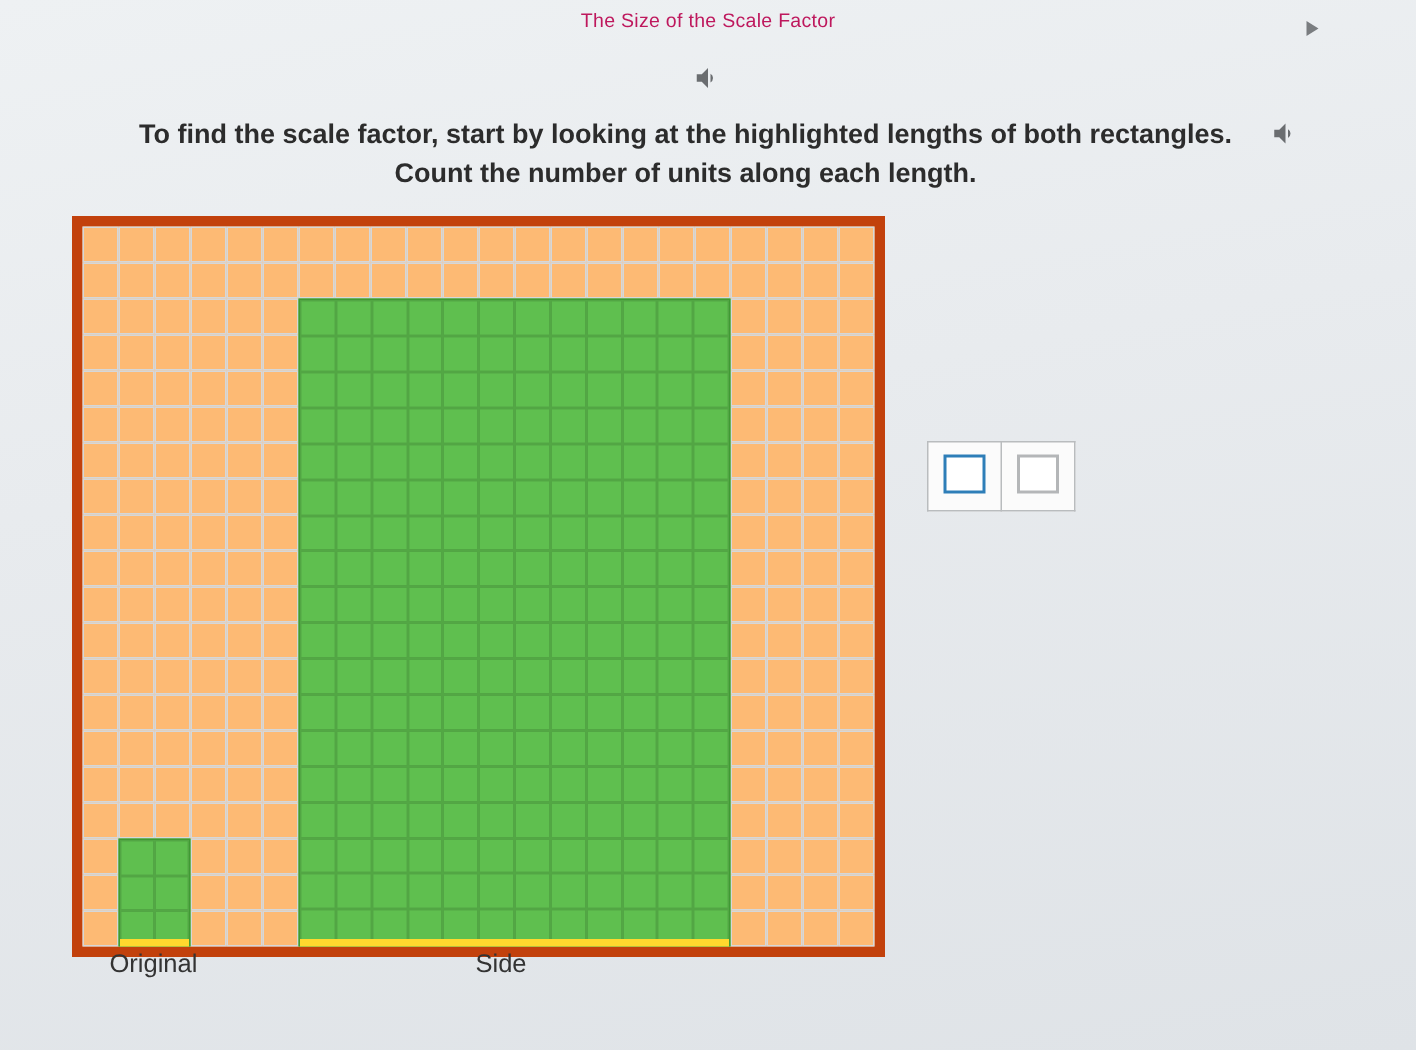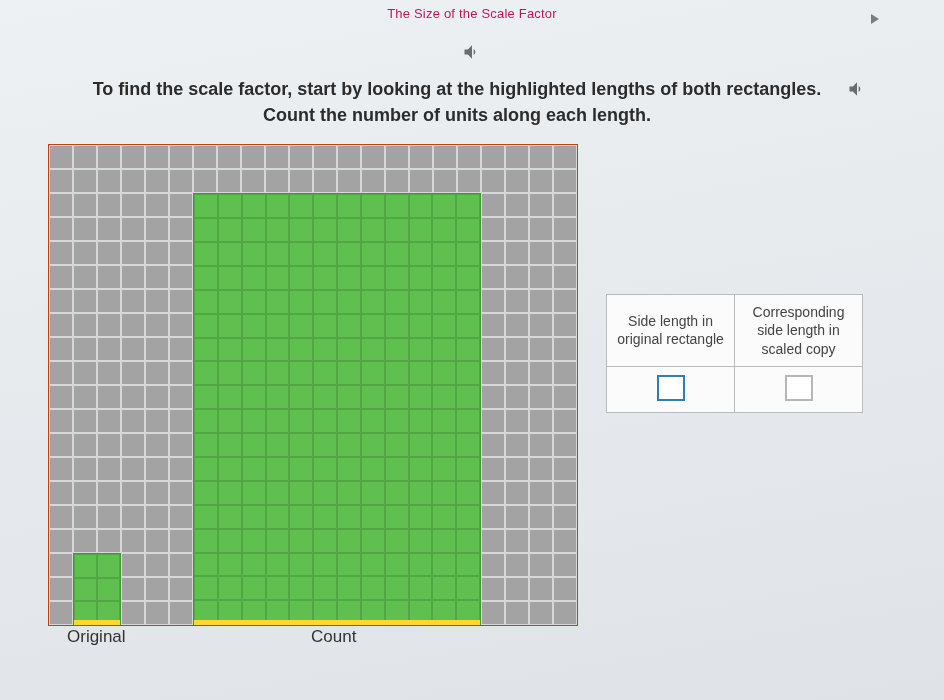--- a/index.html
+++ b/index.html
@@ -52,22 +52,22 @@
   cursor: pointer;
 }
 .content {
   display: flex;
   align-items: flex-start;
   padding: 6px 0 0 48px;
   gap: 28px;
 }
 .grid-wrap {
   position: relative;
-  border: 1px solid #c2410c;
-  background: #a3a3a3;
+  border: 7px solid #c2410c;
+  background: #fdba74;
 }
 .grid {
   display: grid;
   grid-template-columns: repeat(22, 24px);
   grid-template-rows: repeat(20, 24px);
 }
 .cell { border: 1px solid #d5d7d9; }
 .rect {
   position: absolute;
   background: #5fbf4f;
@@ -819,31 +819,27 @@
           <div></div>
           <div></div>
           <div></div>
           <div></div>
         </div>
       <div class="hl-bottom"></div>
     </div>
 
     <div class="labels">
       <div class="lab" id="lab-orig" style="left: 18px;">Original</div>
-      <div class="lab" id="lab-copy" style="left: 262px;">Count</div>
+      <div class="lab" id="lab-copy" style="left: 262px;">Side</div>
     </div>
   </div>
 
   <div class="table-wrap">
     <table class="ans">
       <tbody>
-          <tr>
-        <th>Side length in original rectangle</th>
-        <th>Corresponding side length in scaled copy</th>
-      </tr>
       <tr>
         <td>
           <span class="input-box"></span>
         </td>
         <td>
           <span class="input-box gray"></span>
         </td>
       </tr>
     </tbody>
       </table>

